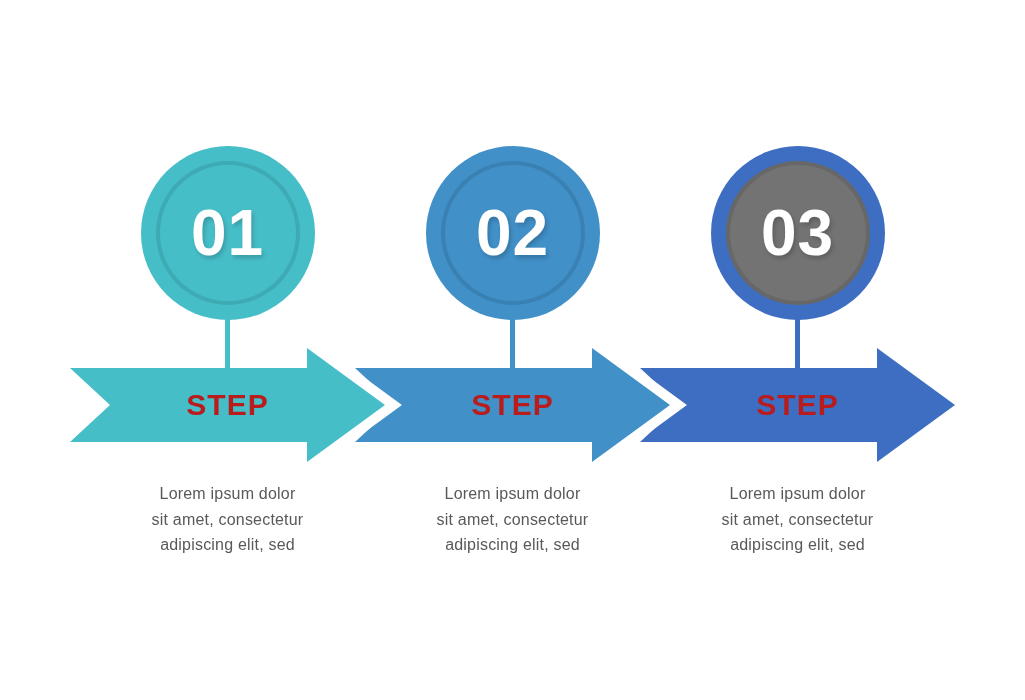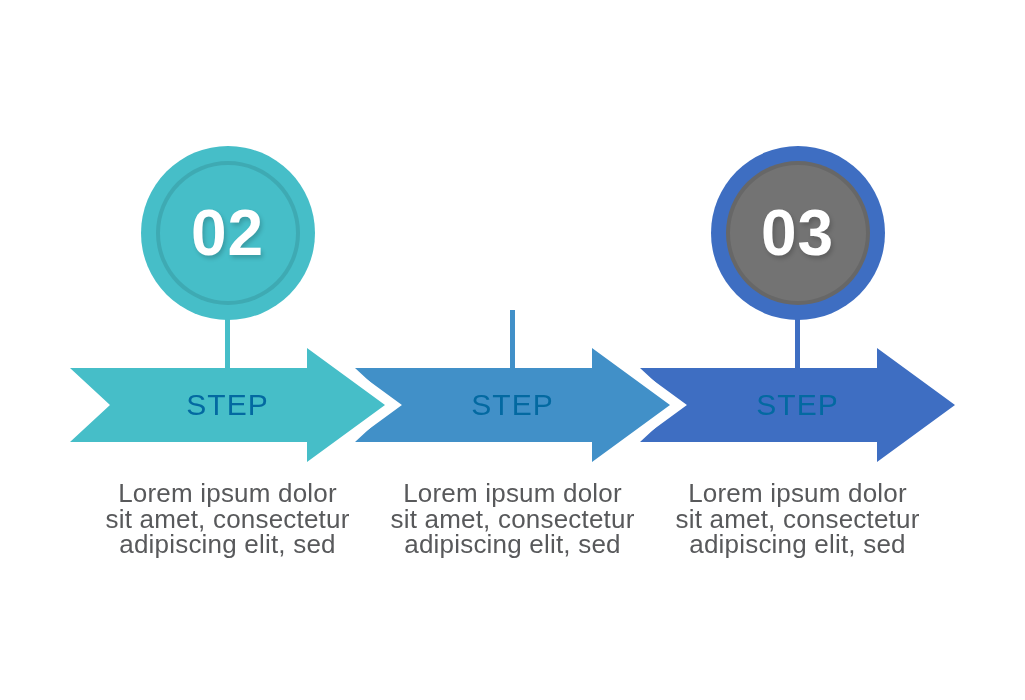--- a/index.html
+++ b/index.html
@@ -56,32 +56,32 @@
     letter-spacing: 1px;
     text-shadow: 2px 3px 4px rgba(0,0,0,0.18);
   }
   .step-label {
     position: absolute;
     top: 388px;
     width: 160px;
     height: 34px;
     line-height: 34px;
     text-align: center;
-    color: #0369a1;
+    color: #b91c1c;
     font-size: 30px;
-    font-weight: normal;
+    font-weight: bold;
     letter-spacing: 1px;
   }
   .step-desc {
     position: absolute;
     top: 481px;
     width: 260px;
     text-align: center;
     color: #58595b;
-    font-size: 26px;
+    font-size: 16px;
     line-height: 25.5px;
     letter-spacing: 0.2px;
   }
   .step-desc span { display: block; }
 
   
   .pos1.step-circle { left: 140.5px; }
   .pos2.step-circle { left: 425.5px; }
   .pos3.step-circle { left: 710.5px; }
   .pos1.step-label  { left: 147.5px; }
@@ -101,30 +101,35 @@
     <polygon points="640,368 877,368 877,348 955,405 877,462 877,442 640,442 680,405" style="fill: rgb(62, 110, 194);"></polygon>
     <polygon points="355,368 592,368 592,348 670,405 592,462 592,442 355,442 395,405" style="fill: rgb(65, 144, 200);"></polygon>
     <polygon points="70,368 307,368 307,348 385,405 307,462 307,442 70,442 110,405" style="fill: rgb(70, 190, 200);"></polygon>
     <rect x="225" y="310" width="5" height="68" style="fill: rgb(70, 190, 200);"></rect>
     <rect x="510" y="310" width="5" height="68" style="fill: rgb(65, 144, 200);"></rect>
     <rect x="795" y="310" width="5" height="68" style="fill: rgb(62, 110, 194);"></rect>
   </svg>
 
   <div class="step-circle pos1" style="background-color: rgb(70, 190, 200);">
     <div class="step-circle-inner" style="background-color: rgb(70, 190, 200);">
-      <span class="step-number">02</span>
+      <span class="step-number">01</span>
     </div>
   </div>
   <div class="step-label pos1">STEP</div>
   <div class="step-desc pos1">
     <span>Lorem ipsum dolor</span>
     <span>sit amet, consectetur</span>
     <span>adipiscing elit, sed</span>
   </div>
 
+  <div class="step-circle pos2" style="background-color: rgb(65, 144, 200);">
+    <div class="step-circle-inner" style="background-color: rgb(65, 144, 200);">
+      <span class="step-number">02</span>
+    </div>
+  </div>
   <div class="step-label pos2">STEP</div>
   <div class="step-desc pos2">
     <span>Lorem ipsum dolor</span>
     <span>sit amet, consectetur</span>
     <span>adipiscing elit, sed</span>
   </div>
 
   <div class="step-circle pos3" style="background-color: rgb(62, 110, 194);">
     <div class="step-circle-inner" style="background-color: #737373;">
       <span class="step-number">03</span>

